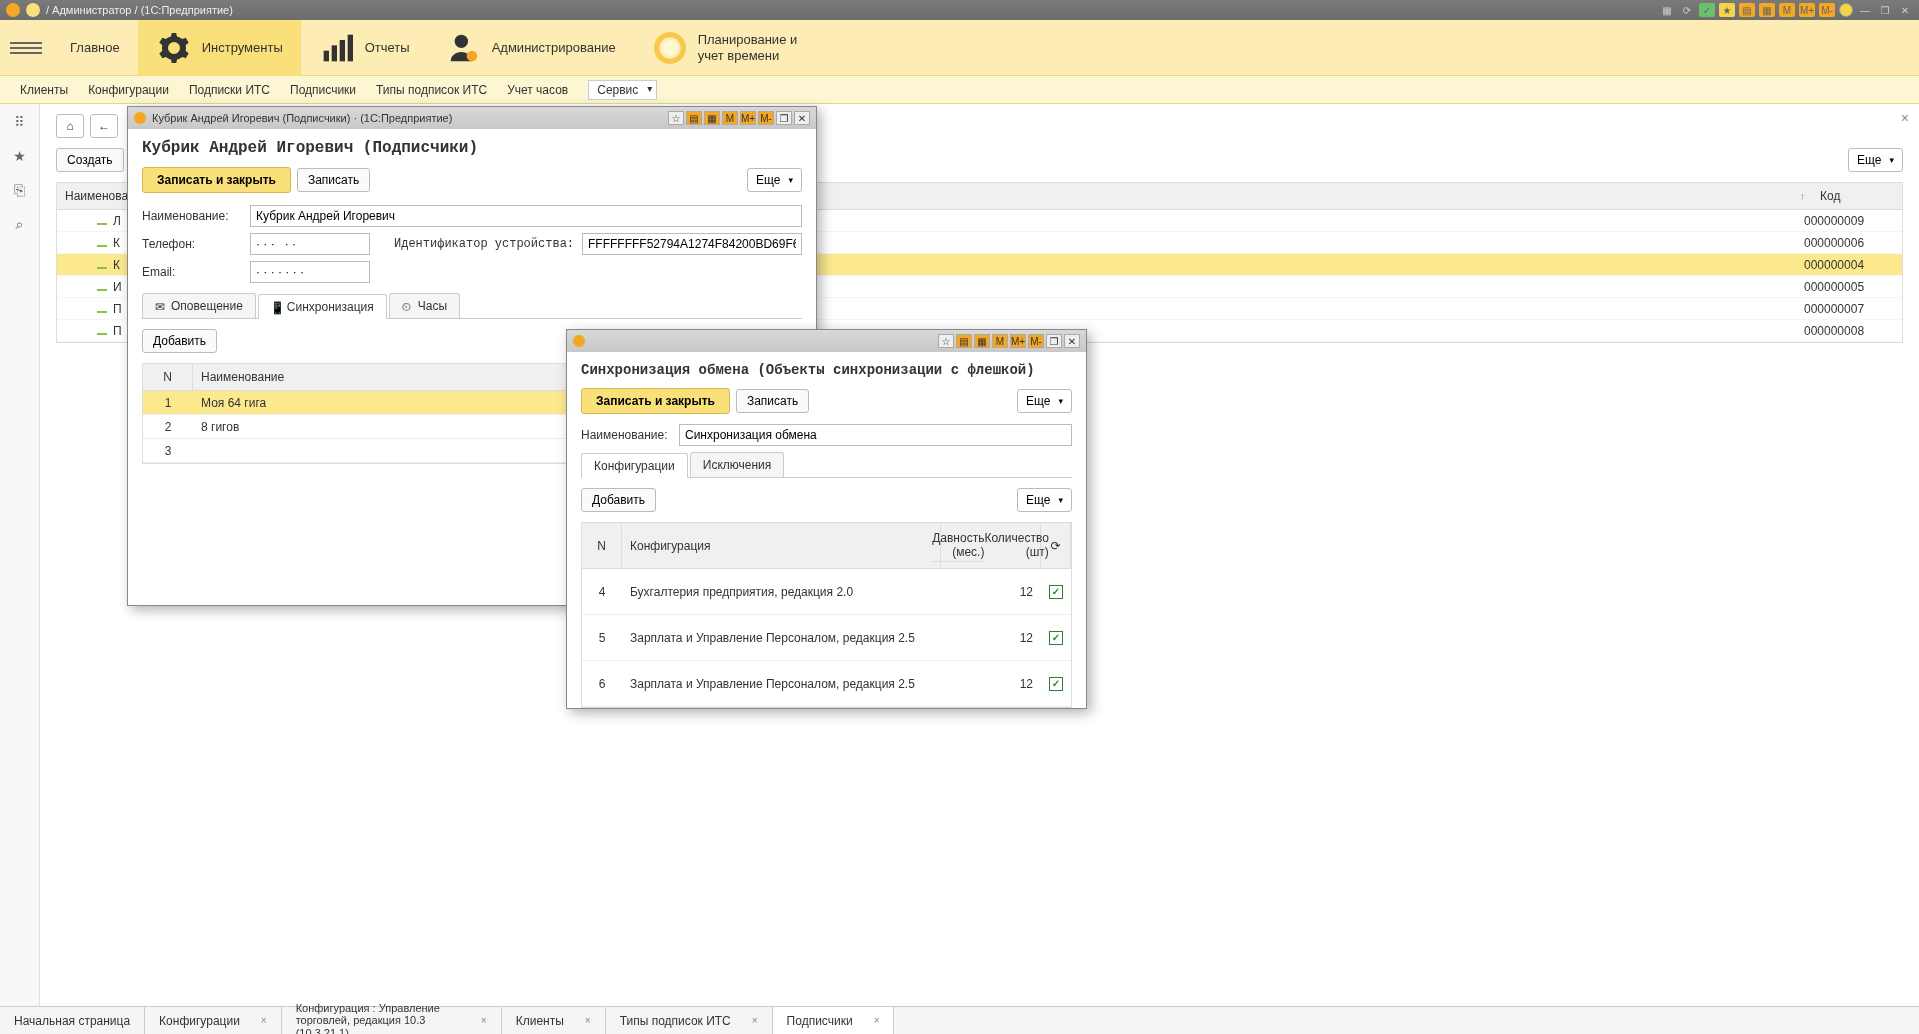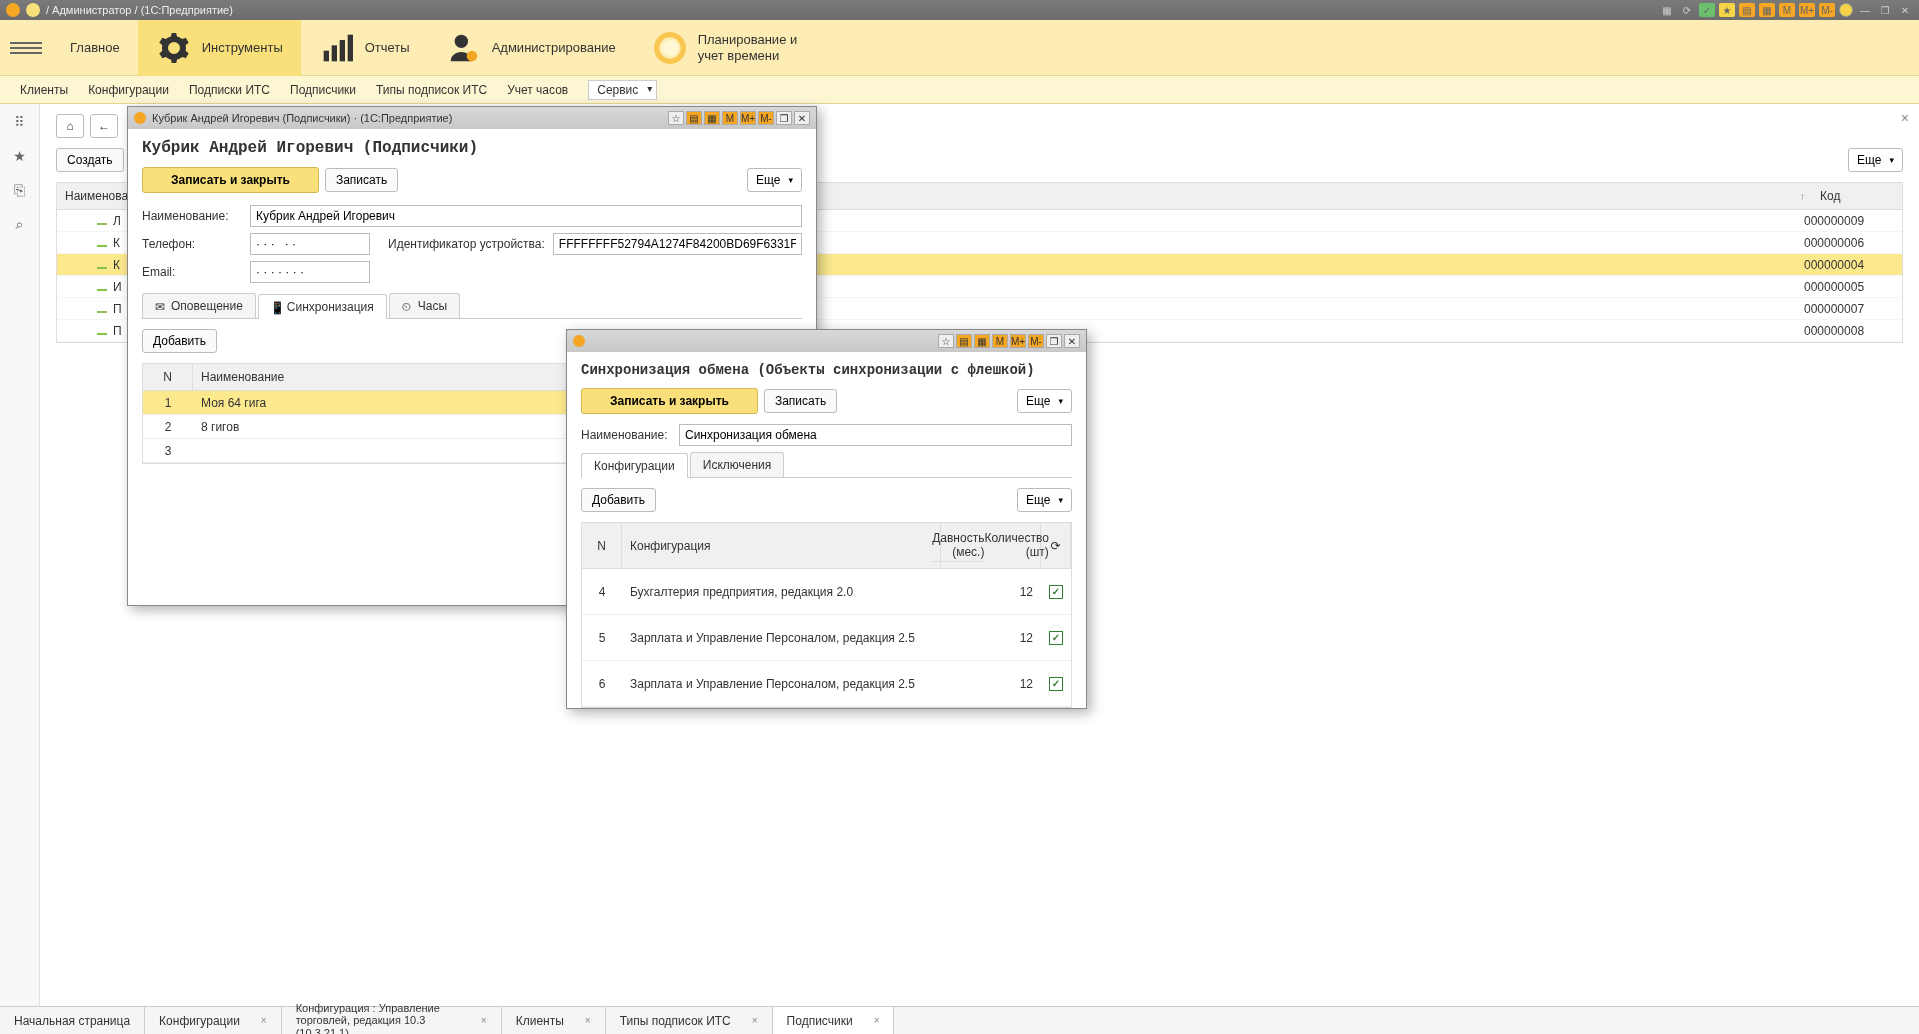--- a/index.html
+++ b/index.html
@@ -29,21 +29,21 @@
 .subnav .dropdown::after { content: "▾"; position: absolute; right: 4px; top: 2px; font-size: 10px; }
 
 
 .main-area { position: absolute; top: 104px; left: 0; right: 0; bottom: 28px; background: #fff; display: flex; }
 .leftbar { width: 40px; background: #f8f8f8; border-right: 1px solid #e0e0e0; display: flex; flex-direction: column; align-items: center; padding-top: 8px; gap: 14px; }
 .leftbar-ico { width: 20px; height: 20px; display: flex; align-items: center; justify-content: center; color: #666; cursor: pointer; font-size: 14px; }
 
 .content { flex: 1; padding: 10px 16px; position: relative; overflow: hidden; }
 .toolbar-row { display: flex; align-items: center; gap: 6px; margin-bottom: 10px; }
 .btn-small { border: 1px solid #bbb; background: #fafafa; padding: 4px 10px; cursor: pointer; font-size: 12px; border-radius: 3px; }
-.btn-primary { background: #f9e07a; border: 1px solid #d4b950; font-weight: bold; padding: 5px 28px; cursor: pointer; border-radius: 3px; font-size: 12px; }
+.btn-primary { background: #f9e07a; border: 1px solid #d4b950; font-weight: bold; padding: 5px 14px; cursor: pointer; border-radius: 3px; font-size: 12px; }
 .btn-more { border: 1px solid #bbb; background: #fff; padding: 4px 8px; cursor: pointer; display: flex; align-items: center; gap: 4px; border-radius: 3px; font-size: 12px; }
 .btn-more::after { content: "▾"; font-size: 9px; margin-left: 4px; }
 .nav-btn { border: 1px solid #bbb; background: #fff; width: 28px; height: 24px; display: flex; align-items: center; justify-content: center; cursor: pointer; border-radius: 3px; }
 .close-x { position: absolute; top: 6px; right: 10px; font-size: 14px; color: #888; cursor: pointer; }
 
 
 .list-table { width: 100%; border: 1px solid #ddd; }
 .list-header { background: #f0f0f0; display: flex; border-bottom: 1px solid #ddd; }
 .list-header .hcell { padding: 6px 8px; font-size: 12px; }
 .list-body .row { display: flex; height: 22px; align-items: center; border-bottom: 1px solid #f5f5f5; padding: 0 8px; }
@@ -56,21 +56,21 @@
 .dialog { position: absolute; background: #fff; border: 1px solid #888; box-shadow: 4px 4px 12px rgba(0,0,0,0.3); }
 .dialog-titlebar { height: 22px; background: linear-gradient(#d8d8d8,#c8c8c8); display: flex; align-items: center; padding: 0 6px; font-size: 11px; color: #333; }
 .dialog-titlebar .dt-right { margin-left: auto; display: flex; gap: 2px; }
 .dialog-titlebar .dt-btn { width: 16px; height: 14px; display: flex; align-items: center; justify-content: center; font-size: 10px; cursor: pointer; background: #eee; border: 1px solid #aaa; }
 .dialog-body { padding: 10px 14px; }
 .dialog h2 { font-size: 16px; font-weight: bold; margin-bottom: 10px; font-family: Liberation Mono, monospace; }
 .form-row { display: flex; align-items: center; margin-bottom: 6px; gap: 8px; }
 .form-row label { width: 100px; font-size: 12px; text-align: left; }
 .form-row input { flex: 1; border: 1px solid #bbb; padding: 3px 5px; font-size: 12px; }
 .form-row .field-half { width: 120px; flex: none; }
-.form-row label.mid { width: auto; margin-left: 10px; }
+.form-row label.mid { width: auto; margin-left: 16px; font-family: Liberation Mono, monospace; }
 
 .tabs { display: flex; border-bottom: 1px solid #ccc; margin-bottom: 10px; }
 .tab { padding: 5px 12px; border: 1px solid #ccc; border-bottom: none; background: #f5f5f5; cursor: pointer; display: flex; align-items: center; gap: 4px; font-size: 12px; margin-right: 2px; border-radius: 3px 3px 0 0; }
 .tab.active { background: #fff; position: relative; top: 1px; }
 .tab-ico { width: 12px; height: 12px; display: inline-block; }
 
 .grid { border: 1px solid #ddd; }
 .grid-head { display: flex; background: #f0f0f0; border-bottom: 1px solid #ddd; }
 .grid-head .gcell { padding: 6px 8px; font-size: 12px; border-right: 1px solid #ddd; }
 .grid-row { display: flex; border-bottom: 1px solid #eee; height: 24px; align-items: center; }

